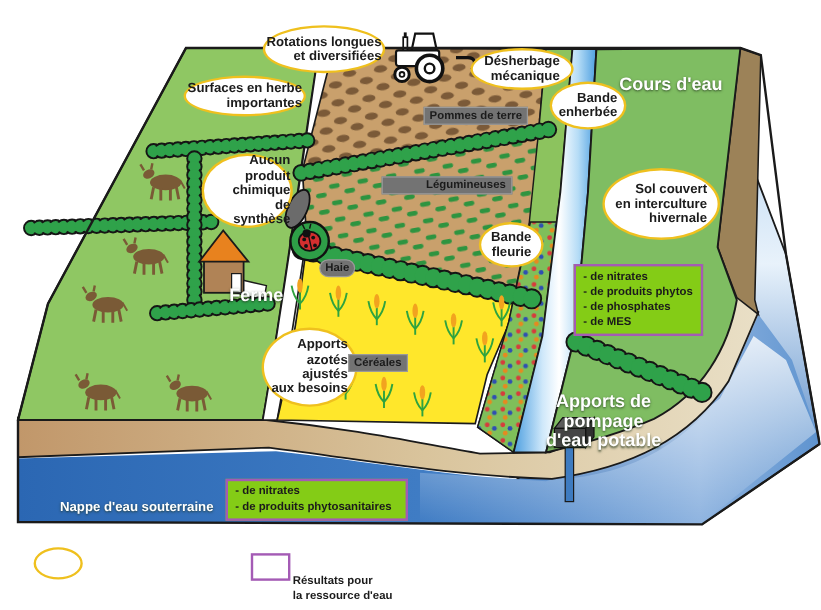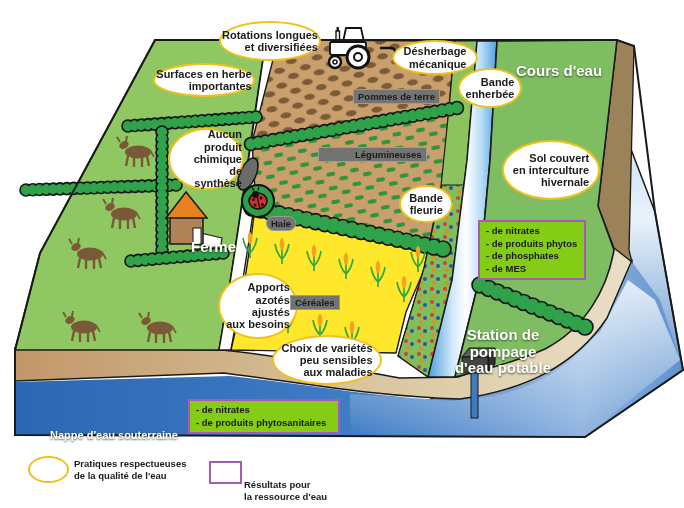--- a/index.html
+++ b/index.html
@@ -477,42 +477,37 @@
 de synthèse</div>
 <div class="co" style="left:502px;top:140px;width:98px;height:60px;">Sol couvert
 en interculture
 hivernale</div>
 <div class="co" style="left:399px;top:185px;width:54px;height:38px;">Bande
 fleurie</div>
 <div class="co" style="left:218px;top:273px;width:80px;height:66px;">Apports
 azotés
 ajustés
 aux besoins</div>
-<div class="co" style="left:272px;top:335px;width:110px;height:50px;">Choix de variétés
-peu sensibles
-aux maladies</div>
 
 <div class="lbl" style="left:353px;top:89px;">Pommes de terre</div>
 <div class="lbl" style="left:318px;top:147px;padding-left:36px;">Légumineuses</div>
 <div class="lbl pill" style="left:266px;top:216px;">Haie</div>
 <div class="lbl" style="left:290px;top:284px;margin-top:11px;">Céréales</div>
 
 <div class="wt" style="left:516px;top:63px;">Cours d'eau</div>
 <div class="wt" style="left:191px;top:239px;">Ferme</div>
-<div class="wt" style="left:447px;top:327px;width:112px;text-align:center;">Station de pompage
+<div class="wt" style="left:447px;top:327px;width:112px;text-align:center;">Apports de pompage
 d'eau potable</div>
-<div class="wt" style="left:50px;top:429px;font-size:11px;">Nappe d'eau souterraine</div>
+<div class="wt" style="left:50px;top:417px;font-size:11px;">Nappe d'eau souterraine</div>
 
 <div class="res" style="left:478px;top:220px;width:108px;">- de nitrates
 - de produits phytos
 - de phosphates
 - de MES</div>
 <div class="res" style="left:188px;top:399px;width:152px;">- de nitrates
 - de produits phytosanitaires</div>
 
 <div class="sw-ellipse" style="left:28px;top:456px;width:37px;height:23px;"></div>
-<div class="leg" style="left:74px;top:458px;">Pratiques respectueuses
-de la qualité de l'eau</div>
 <div class="sw-rect" style="left:209px;top:461px;width:29px;height:19px;"></div>
 <div class="leg" style="left:244px;top:459px;margin-top:20px;">Résultats pour
 la ressource d'eau</div>
 
 </div>
 
 </body></html>

